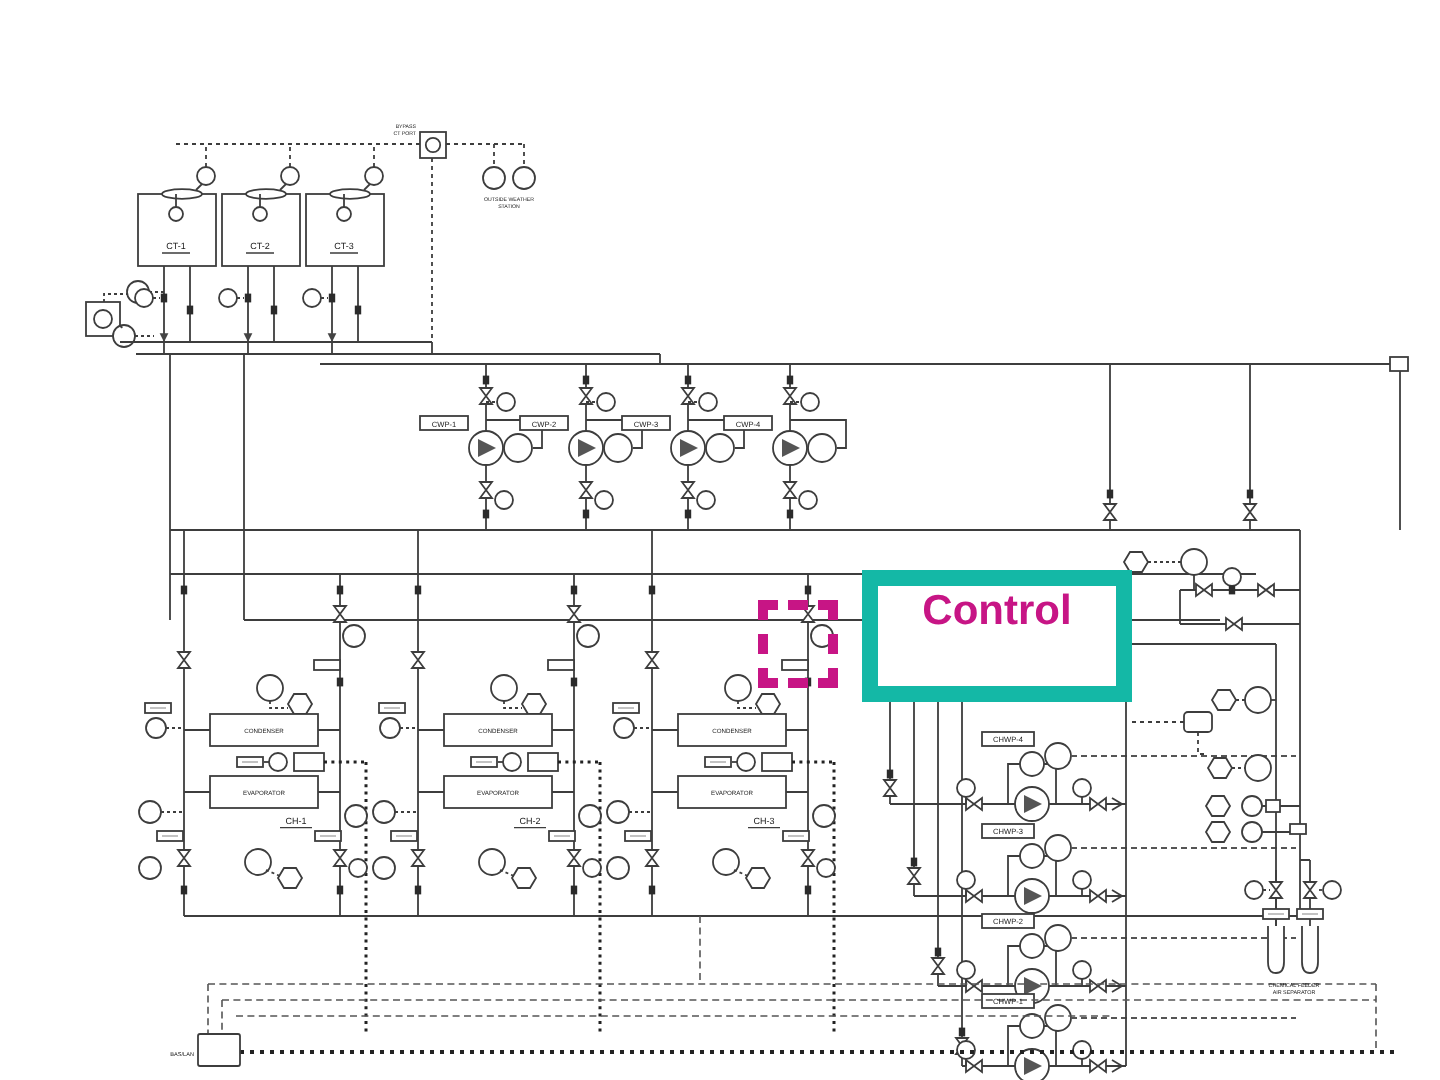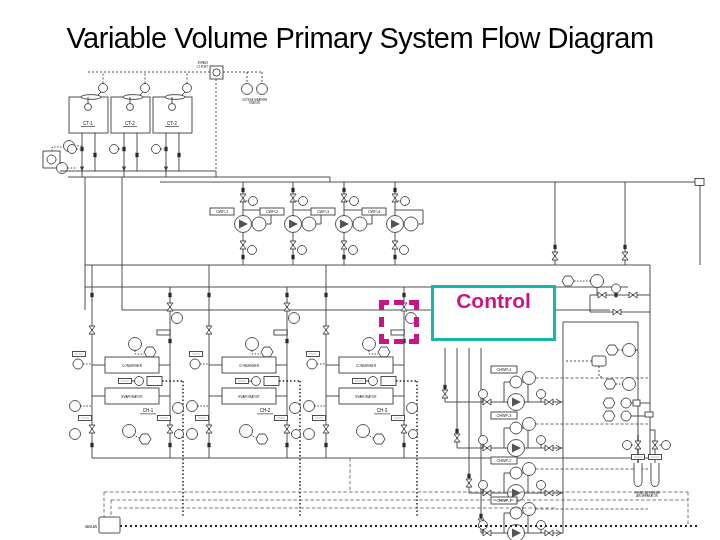--- a/index.html
+++ b/index.html
@@ -5,29 +5,28 @@
   html,body{margin:0;padding:0;background:#fff;}
   #slide{position:relative;width:720px;height:540px;background:#fff;overflow:hidden;
          font-family:"Liberation Sans",sans-serif;}
   .title{position:absolute;top:22px;left:0;width:720px;text-align:center;
          font-size:29px;color:#000;letter-spacing:-0.5px;white-space:nowrap;}
   svg{position:absolute;left:0;top:0;z-index:1;}
   svg text{fill:#1a1a1a;stroke:none;font-family:"Liberation Sans",sans-serif;}
   .highlight-box{position:absolute;left:379px;top:300px;width:30px;height:34px;
          border:5px dashed #C71585;z-index:2;}
   .callout{position:absolute;left:431px;top:285px;width:119px;height:49px;
-         background:#fff;border:3px solid #14b8a6;z-index:3;text-align:center;
+         background:#fff;border:8px solid #14b8a6;z-index:3;text-align:center;
          color:#C71585;font-weight:bold;font-size:21px;line-height:24px;padding-top:1px;}
 </style>
 </head>
 <body>
 
 <div id="slide">
 
-  <div class="title">Variable Volume Primary System Flow Diagram</div>
 
   <svg width="720" height="540" viewBox="0 0 720 540" xmlns="http://www.w3.org/2000/svg">
     <defs>
       <g id="tick">
           <rect x="-1.6" y="-2.2" width="3.2" height="4.4" fill="#2b2b2b" stroke="none"></rect>
         </g>
       <g id="vvalve">
           <polygon points="-3,-4 3,-4 -3,4 3,4" fill="#fff"></polygon>
         </g>
       <g id="hvalve">

